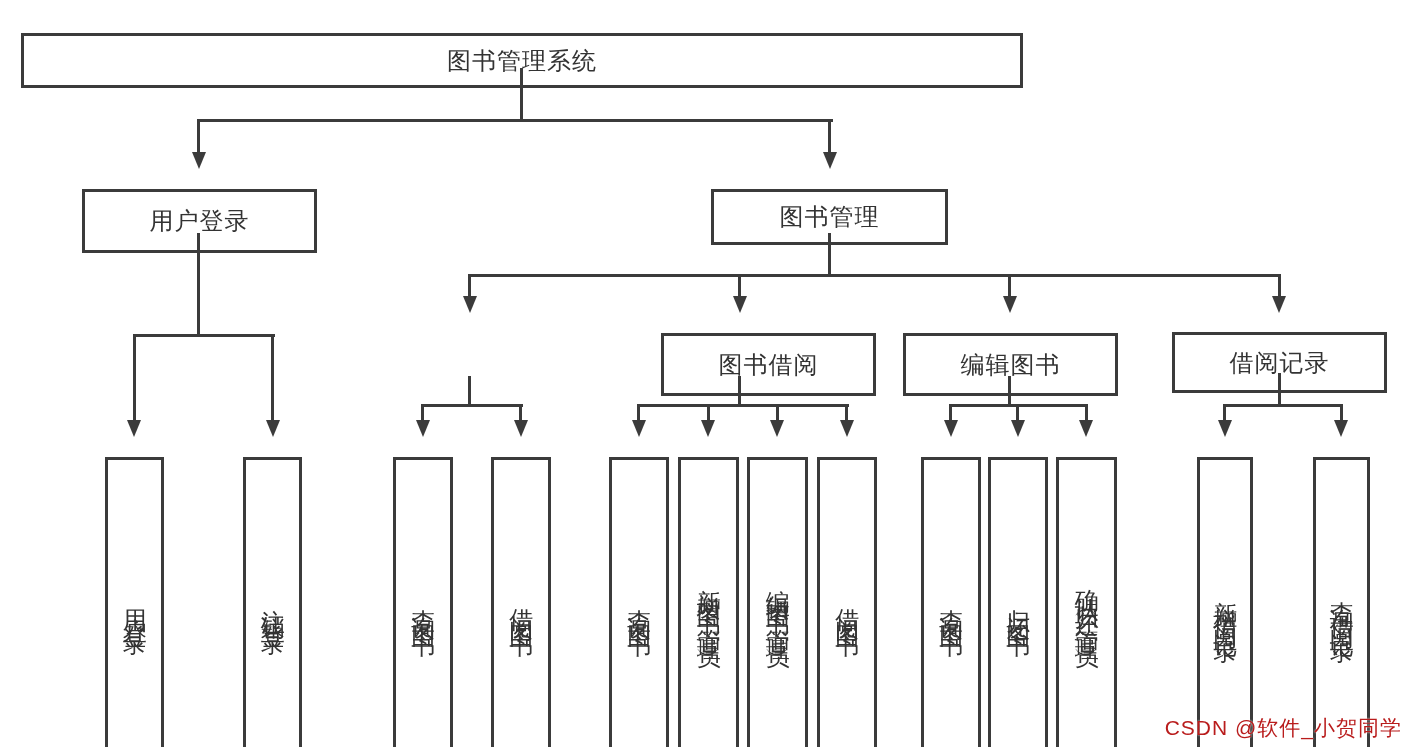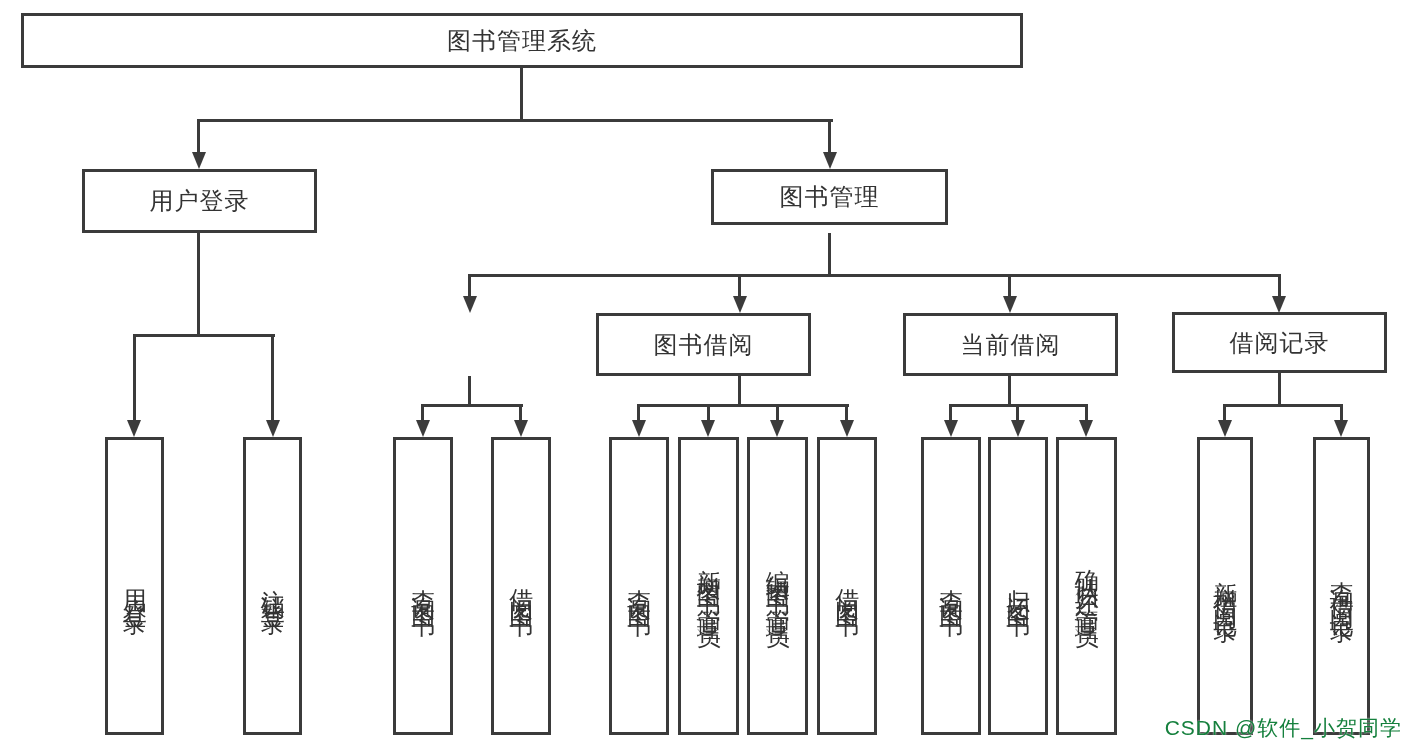--- a/index.html
+++ b/index.html
@@ -12,20 +12,21 @@
   }
   .node{
     position:absolute;
     box-sizing:border-box;
     border:3px solid #3b3b3b;
     background:#ffffff;
     display:flex;align-items:center;justify-content:center;
     color:#333333;
     font-size:24px;
     letter-spacing:1px;
+    margin-top:20px;
   }
   .leaf span{
     writing-mode:vertical-lr;
     text-orientation:mixed;
     letter-spacing:8px;
     font-size:24px;
     color:#333333;
     line-height:1.1;
   }
   .hline{position:absolute;height:3px;background:#3b3b3b;}
@@ -33,21 +34,21 @@
   .ahead{
     position:absolute;width:0;height:0;
     border-left:7px solid transparent;
     border-right:7px solid transparent;
     border-top:17px solid #3b3b3b;
   }
   .watermark{
     position:absolute;
     top:714px;right:3px;
     font-size:21px;
-    color:#15803d;
+    color:#b91c1c;
     letter-spacing:1px;
     text-shadow:0 0 2px #ffffff;
   }
 </style>
 </head>
 <body>
 
 <div class="canvas">
 
   <div class="node" style="left:21px;top:13px;width:1002px;height:55px">
@@ -56,26 +57,26 @@
 
   <div class="node" style="left:82px;top:169px;width:235px;height:64px">
     <span>用户登录</span>
   </div>
 
   <div class="node" style="left:711px;top:169px;width:237px;height:56px">
     <span>图书管理</span>
   </div>
 
 
-  <div class="node" style="left:596px;top:313px;width:215px;height:63px">
+  <div class="node" style="left:661px;top:313px;width:215px;height:63px">
     <span>图书借阅</span>
   </div>
 
   <div class="node" style="left:903px;top:313px;width:215px;height:63px">
-    <span>当前借阅</span>
+    <span>编辑图书</span>
   </div>
 
   <div class="node" style="left:1172px;top:312px;width:215px;height:61px">
     <span>借阅记录</span>
   </div>
 
   <div class="node leaf" style="left:105px;top:437px;width:59px;height:298px">
     <span>用户登录</span>
   </div>
   <div class="node leaf" style="left:243px;top:437px;width:59px;height:298px">

